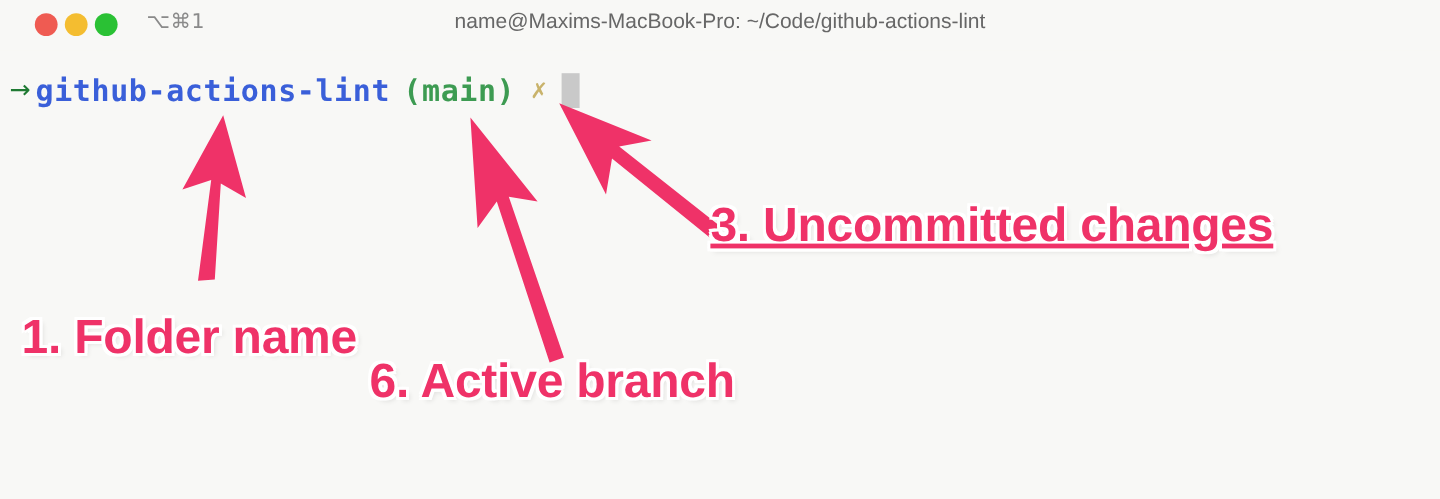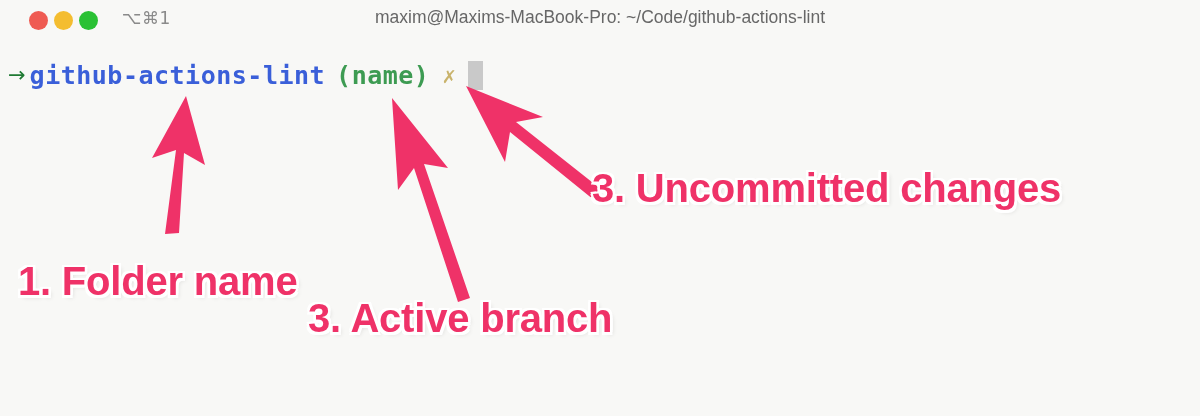--- a/index.html
+++ b/index.html
@@ -139,45 +139,45 @@
     letter-spacing: -0.2px;
     text-shadow:
       -2.5px -2.5px 0 #ffffff,  2.5px -2.5px 0 #ffffff,
       -2.5px  2.5px 0 #ffffff,  2.5px  2.5px 0 #ffffff,
       -2.5px  0    0 #ffffff,   2.5px  0    0 #ffffff,
        0   -2.5px 0 #ffffff,    0    2.5px 0 #ffffff,
        3px 3px 4px rgba(0,0,0,0.10);
   }
   .callout-1 { left: 18px;  top: 236px; margin-top: 23px; }
   .callout-2 { left: 308px; top: 296px; }
-  .callout-3 { left: 592px; top: 166px; }
+  .callout-3 { left: 592px; top: 166px; text-decoration: underline; }
 </style>
 </head>
 <body>
 
 <div id="screenshot">
 
   <div class="titlebar">
 
     <div class="traffic-lights">
       <span class="light close"></span>
       <span class="light min"></span>
       <span class="light zoom"></span>
     </div>
 
     <div class="shortcut-badge">⌥⌘1</div>
 
-    <div class="window-title">maxim@Maxims-MacBook-Pro: ~/Code/github-actions-lint</div>
+    <div class="window-title">name@Maxims-MacBook-Pro: ~/Code/github-actions-lint</div>
   </div>
 
   <div class="terminal-body">
     <div class="prompt-line">
       <span class="prompt-arrow">→</span>
       <span class="prompt-folder">github-actions-lint</span>
-      <span class="prompt-branch">(name)</span>
+      <span class="prompt-branch">(main)</span>
       <span class="prompt-dirty">✗</span>
       <span class="prompt-cursor"></span>
     </div>
   </div>
 
   <div class="annotations">
     <svg viewBox="0 0 1200 416" xmlns="http://www.w3.org/2000/svg">
 
       <g>
         <path d="M 165 234 L 176 150 L 152 158 L 186 96 L 205 165 L 184 153 L 179 233 Z" fill="#ef3268"></path>
@@ -186,17 +186,17 @@
       <g>
         <path d="M 458 302 L 414 168 L 398 190 L 392 98 L 448 168 L 424 164 L 470 298 Z" fill="#ef3268"></path>
       </g>
 
       <g>
         <path d="M 594 200 L 510 132 L 505 162 L 466 86 L 543 117 L 516 122 L 602 190 Z" fill="#ef3268"></path>
       </g>
     </svg>
 
     <div class="callout callout-1">1. Folder name</div>
-    <div class="callout callout-2">3. Active branch</div>
+    <div class="callout callout-2">6. Active branch</div>
     <div class="callout callout-3">3. Uncommitted changes</div>
   </div>
 
 </div>
 
 </body></html>

